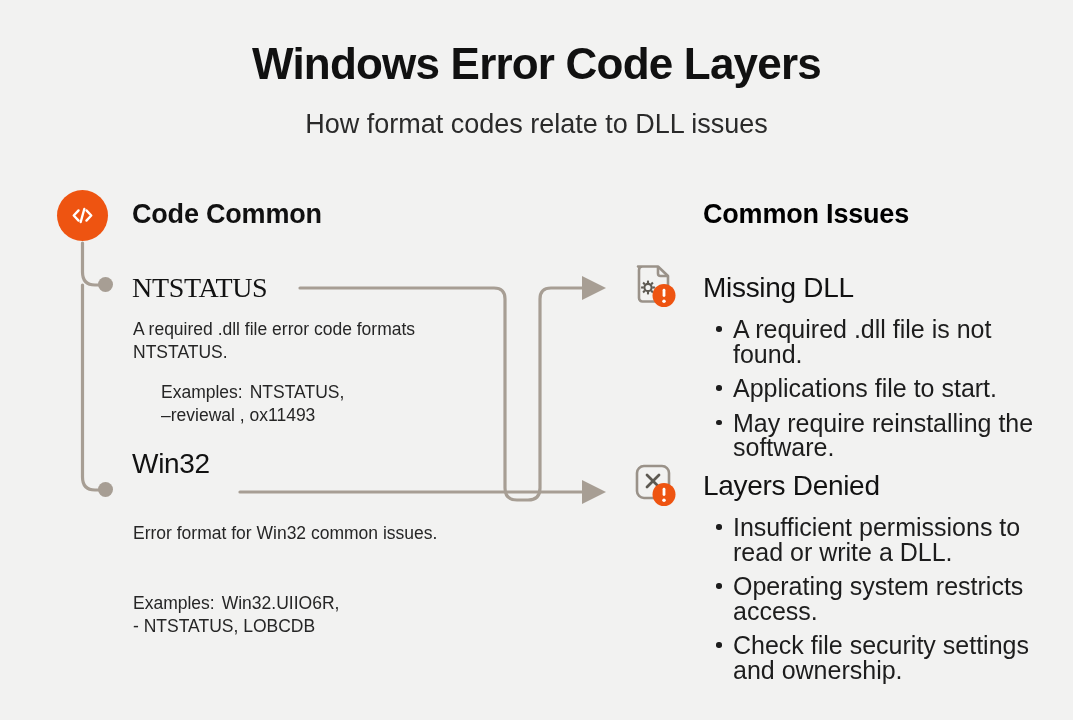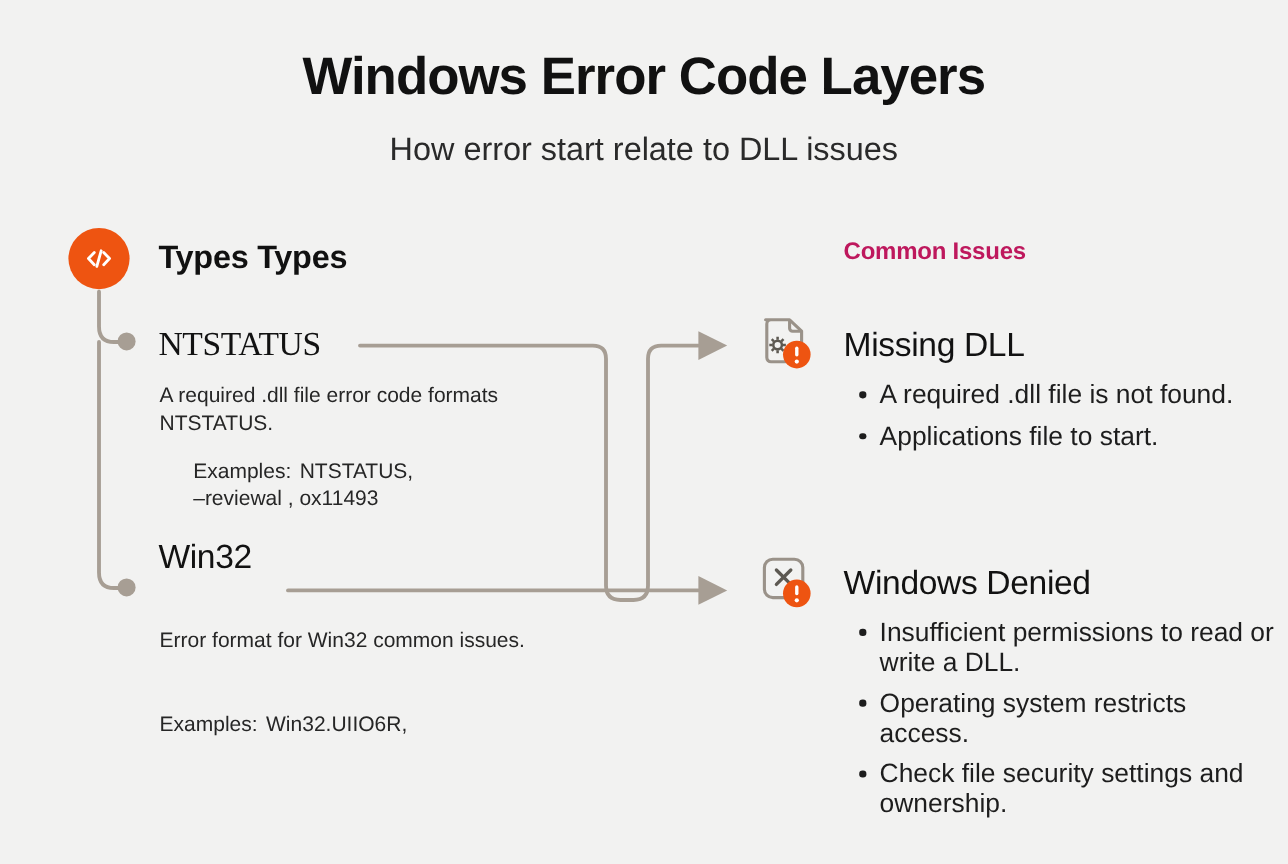--- a/index.html
+++ b/index.html
@@ -40,21 +40,21 @@
     background:#ee5411;
     display:flex;align-items:center;justify-content:center;
   }
   .col-head-left{
     position:absolute;left:132px;top:199px;
     font-size:27px;font-weight:bold;color:#111;
     letter-spacing:-0.2px;
   }
   .col-head-right{
     position:absolute;left:703px;top:199px;
-    font-size:20px;font-weight:bold;color:#be185d;
+    font-size:27px;font-weight:bold;color:#000000;
     letter-spacing:-0.2px;
   }
 
   .node-dot{
     position:absolute;width:15px;height:15px;border-radius:50%;
     background:#a79e94;
   }
   .dot-nt{left:98px;top:277px;}
   .dot-w32{left:98px;top:482px;}
 
@@ -92,40 +92,40 @@
   .ii-access{left:633px;top:461px;}
 
   ul.bullets{
     position:absolute;
     margin:0;padding:0 0 0 20px;
     list-style:none;
     width:330px;
   }
   ul.bullets li{
     position:relative;
-    font-size:22px;line-height:24.5px;
+    font-size:25px;line-height:24.5px;
     color:#1d1d1d;
     margin-bottom:10px;
   }
   ul.bullets li:before{
     content:"";
     position:absolute;left:-17px;top:9px;
     width:5.5px;height:5.5px;border-radius:50%;
     background:#1d1d1d;
   }
   .bl-missing{left:713px;top:317px;}
   .bl-access{left:713px;top:515px;}
 </style>
 </head>
 <body>
 
 <div class="stage">
 
   <div class="title">Windows Error Code Layers</div>
-  <div class="subtitle">How error start relate to DLL issues</div>
+  <div class="subtitle">How format codes relate to DLL issues</div>
 
   <svg class="wires" viewBox="0 0 1073 720">
     <g fill="none" stroke="#a79e94" stroke-width="3.2" stroke-linecap="round" stroke-linejoin="round">
 
       <path d="M82.5,243 L82.5,272 Q82.5,285 95,285 L100,285"></path>
       <path d="M82.5,285 L82.5,477 Q82.5,490 95,490 L100,490"></path>
 
       <path d="M300,288 L494,288 Q505,288 505,299 L505,488 Q505,500 517,500 L528,500 Q540,500 540,488 L540,299 Q540,288 551,288 L582,288"></path>
 
       <path d="M240,492 L582,492"></path>
@@ -136,35 +136,36 @@
   </svg>
 
   <div class="code-badge">
     <svg width="27" height="27" viewBox="0 0 24 24" fill="none" stroke="#ffffff" stroke-width="2.1" stroke-linecap="round" stroke-linejoin="round">
       <polyline points="8.5,7.5 4.2,12 8.5,16.5"></polyline>
       <polyline points="15.5,7.5 19.8,12 15.5,16.5"></polyline>
       <line x1="13.6" y1="6.2" x2="10.4" y2="17.8"></line>
     </svg>
   </div>
 
-  <div class="col-head-left">Types Types</div>
+  <div class="col-head-left">Code Common</div>
 
   <div class="node-dot dot-nt"></div>
   <div class="lbl lbl-nt">NTSTATUS</div>
   <div class="body-txt nt-desc">A required .dll file error code formats NTSTATUS.</div>
   <div class="body-txt nt-ex">
     <span>Examples:</span><span class="ex-gap"></span><span>NTSTATUS,</span><br>
     <span>–reviewal , ox11493</span>
   </div>
 
   <div class="node-dot dot-w32"></div>
   <div class="lbl lbl-w32">Win32</div>
   <div class="body-txt w32-desc">Error format for Win32 common issues.</div>
   <div class="body-txt w32-ex">
     <span>Examples:</span><span class="ex-gap"></span><span>Win32.UIIO6R,</span><br>
+    <span>- NTSTATUS, LOBCDB</span>
   </div>
 
   <div class="col-head-right">Common Issues</div>
 
   <svg class="issue-icon ii-missing" viewBox="0 0 46 48">
     <path d="M5,4.5 h20 l10,9.5 v22 a3.5,3.5 0 0 1 -3.5,3.5 h-22 a3.5,3.5 0 0 1 -3.5,-3.5 v-28 a3.5,3.5 0 0 1 3.5,-3.5 z" fill="none" stroke="#9a9289" stroke-width="2.6" stroke-linejoin="round"></path>
     <path d="M25,4.5 v7 a2.5,2.5 0 0 0 2.5,2.5 h7" fill="none" stroke="#9a9289" stroke-width="2.6" stroke-linejoin="round"></path>
     <g stroke="#5d5952" stroke-width="2.1" fill="none">
       <circle cx="15" cy="25.5" r="3.6"></circle>
       <line x1="15" y1="18.6" x2="15" y2="21.2"></line>
@@ -178,33 +179,34 @@
     </g>
     <circle cx="31" cy="33.5" r="11.5" fill="#ee5411"></circle>
     <rect x="29.6" y="26.8" width="2.8" height="8.2" rx="1.4" fill="#ffffff"></rect>
     <circle cx="31" cy="39.3" r="1.75" fill="#ffffff"></circle>
   </svg>
 
   <div class="issue-title it-missing">Missing DLL</div>
   <ul class="bullets bl-missing">
     <li>A required .dll file is not found.</li>
     <li>Applications file to start.</li>
+    <li>May require reinstalling the software.</li>
   </ul>
 
   <svg class="issue-icon ii-access" viewBox="0 0 46 48">
     <rect x="4" y="5" width="32" height="32" rx="7" fill="none" stroke="#9a9289" stroke-width="2.6"></rect>
     <g stroke="#5d5952" stroke-width="2.8" stroke-linecap="round">
       <line x1="14" y1="14" x2="26" y2="26"></line>
       <line x1="26" y1="14" x2="14" y2="26"></line>
     </g>
     <circle cx="31" cy="33.5" r="11.5" fill="#ee5411"></circle>
     <rect x="29.6" y="26.8" width="2.8" height="8.2" rx="1.4" fill="#ffffff"></rect>
     <circle cx="31" cy="39.3" r="1.75" fill="#ffffff"></circle>
   </svg>
 
-  <div class="issue-title it-access">Windows Denied</div>
+  <div class="issue-title it-access">Layers Denied</div>
   <ul class="bullets bl-access">
     <li>Insufficient permissions to read or write a DLL.</li>
     <li>Operating system restricts access.</li>
     <li>Check file security settings and ownership.</li>
   </ul>
 
 </div>
 
 </body></html>

